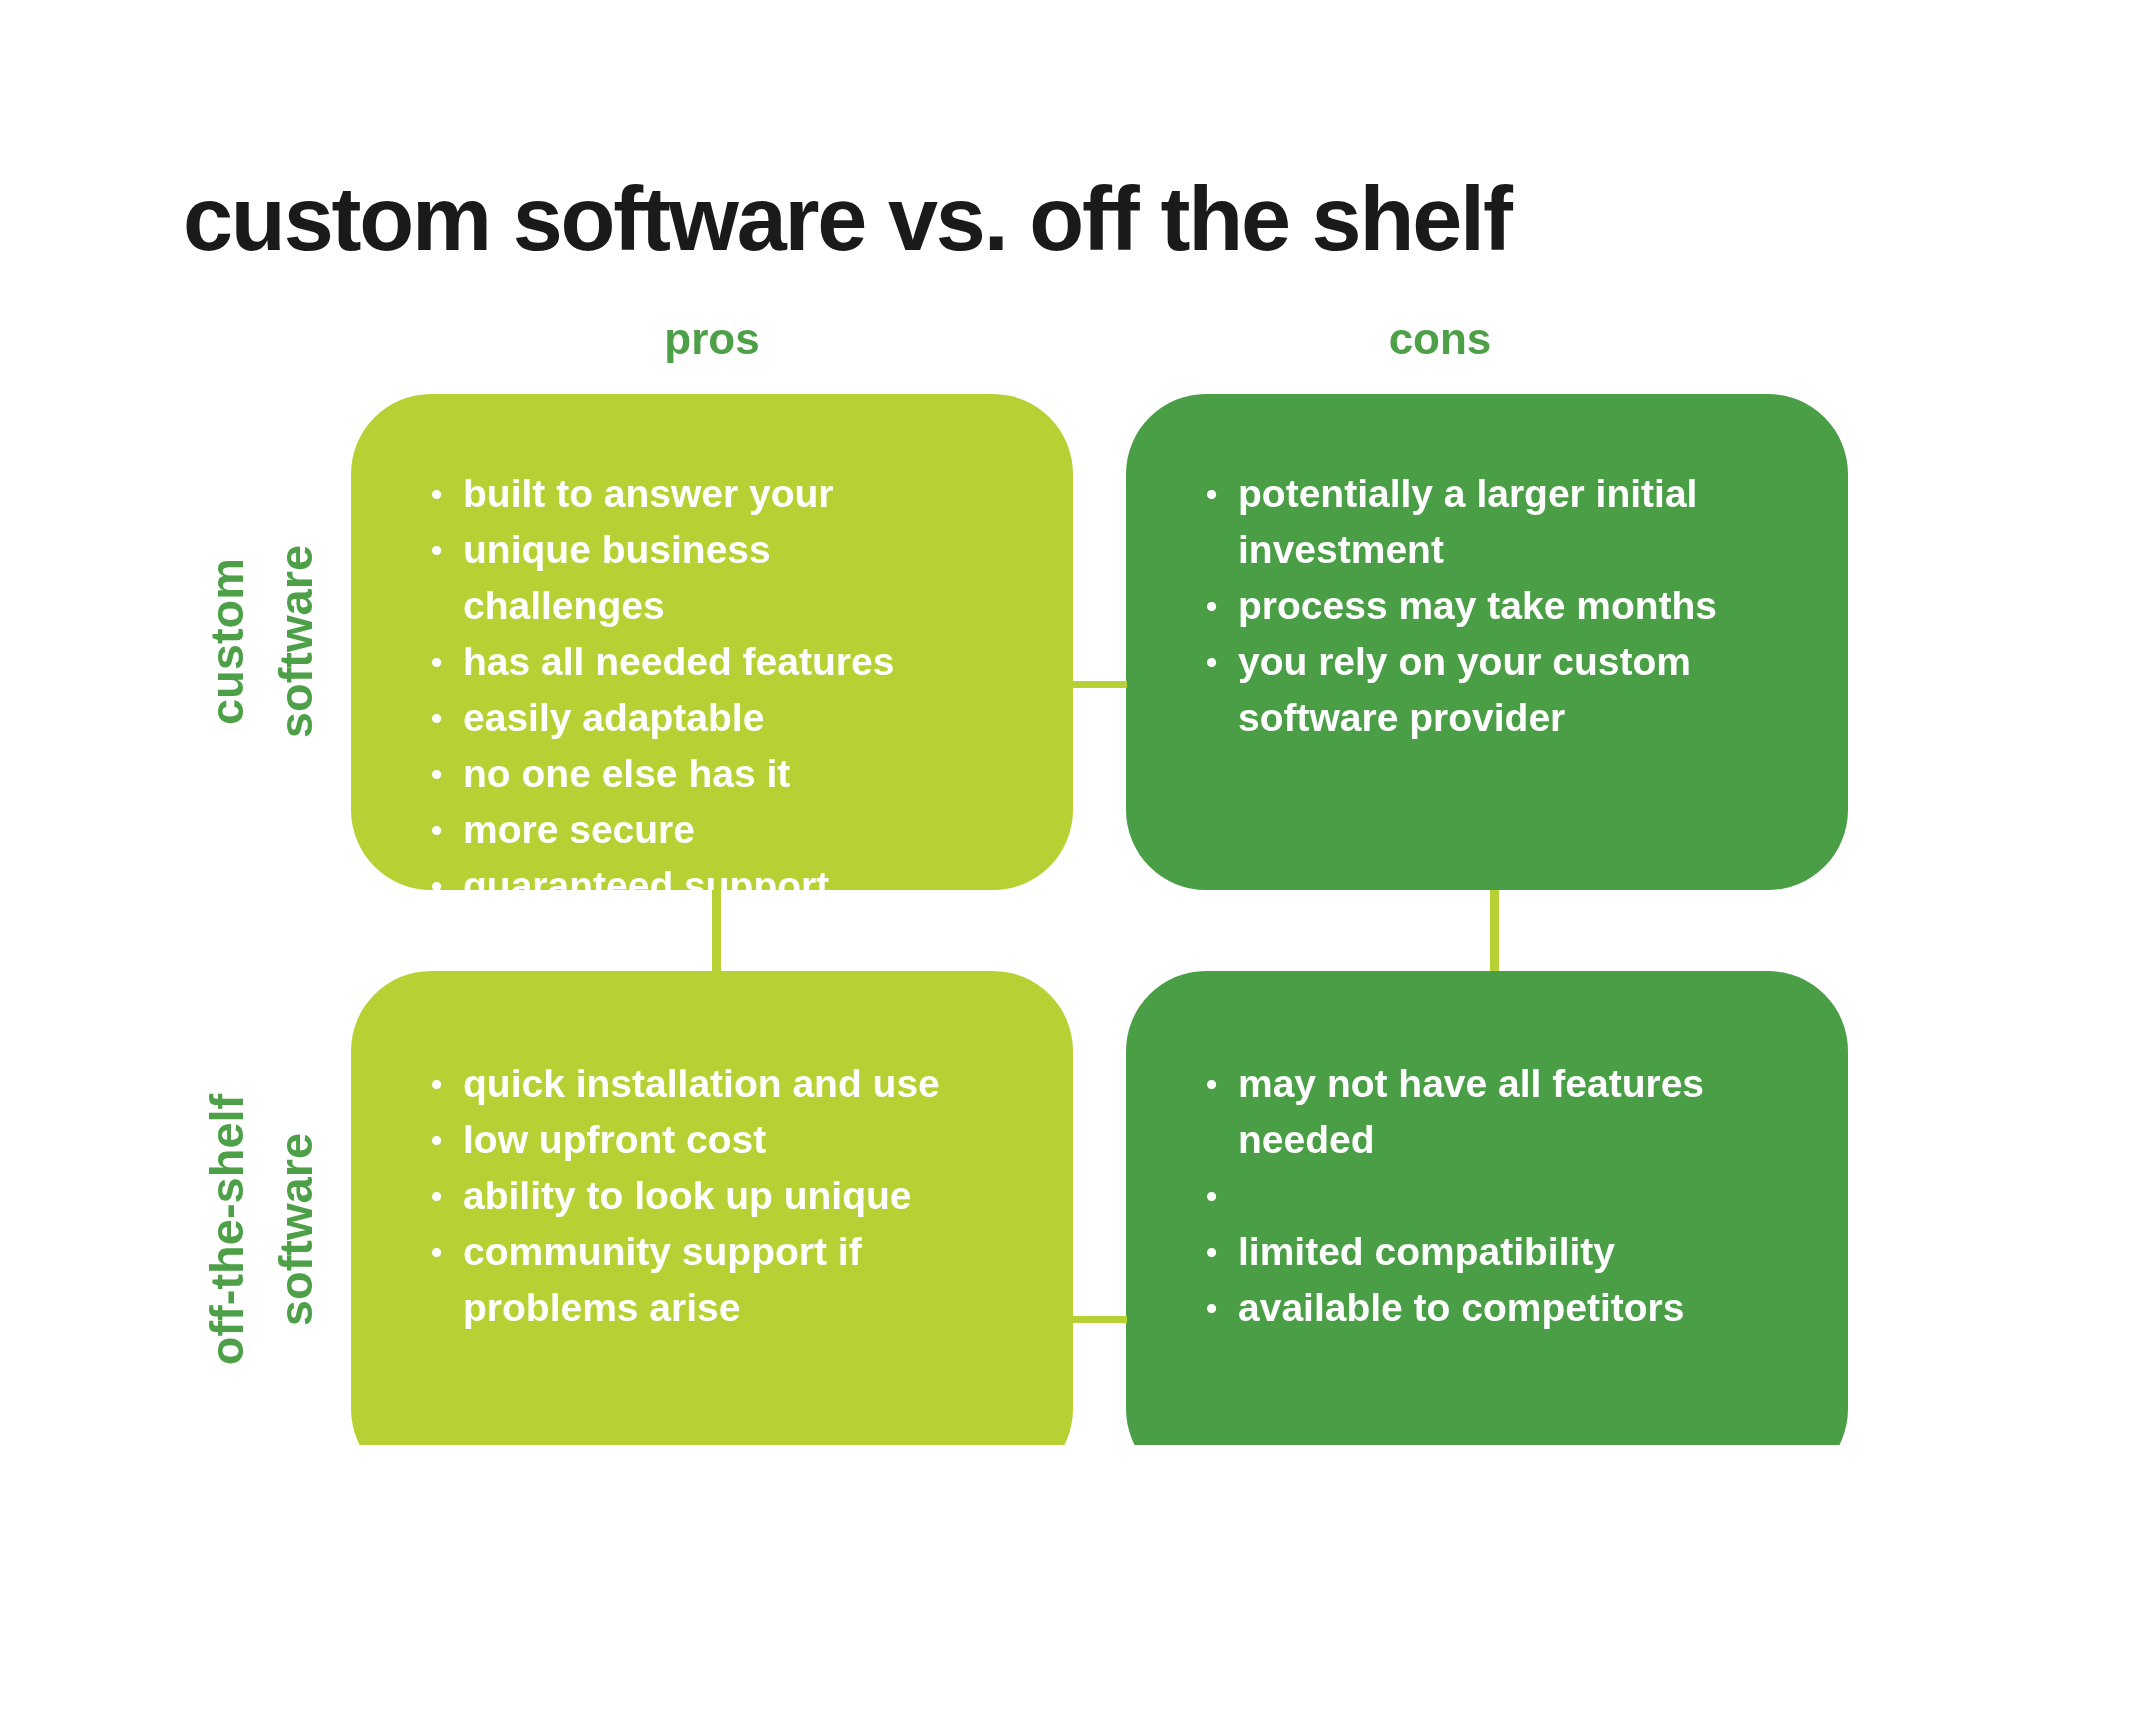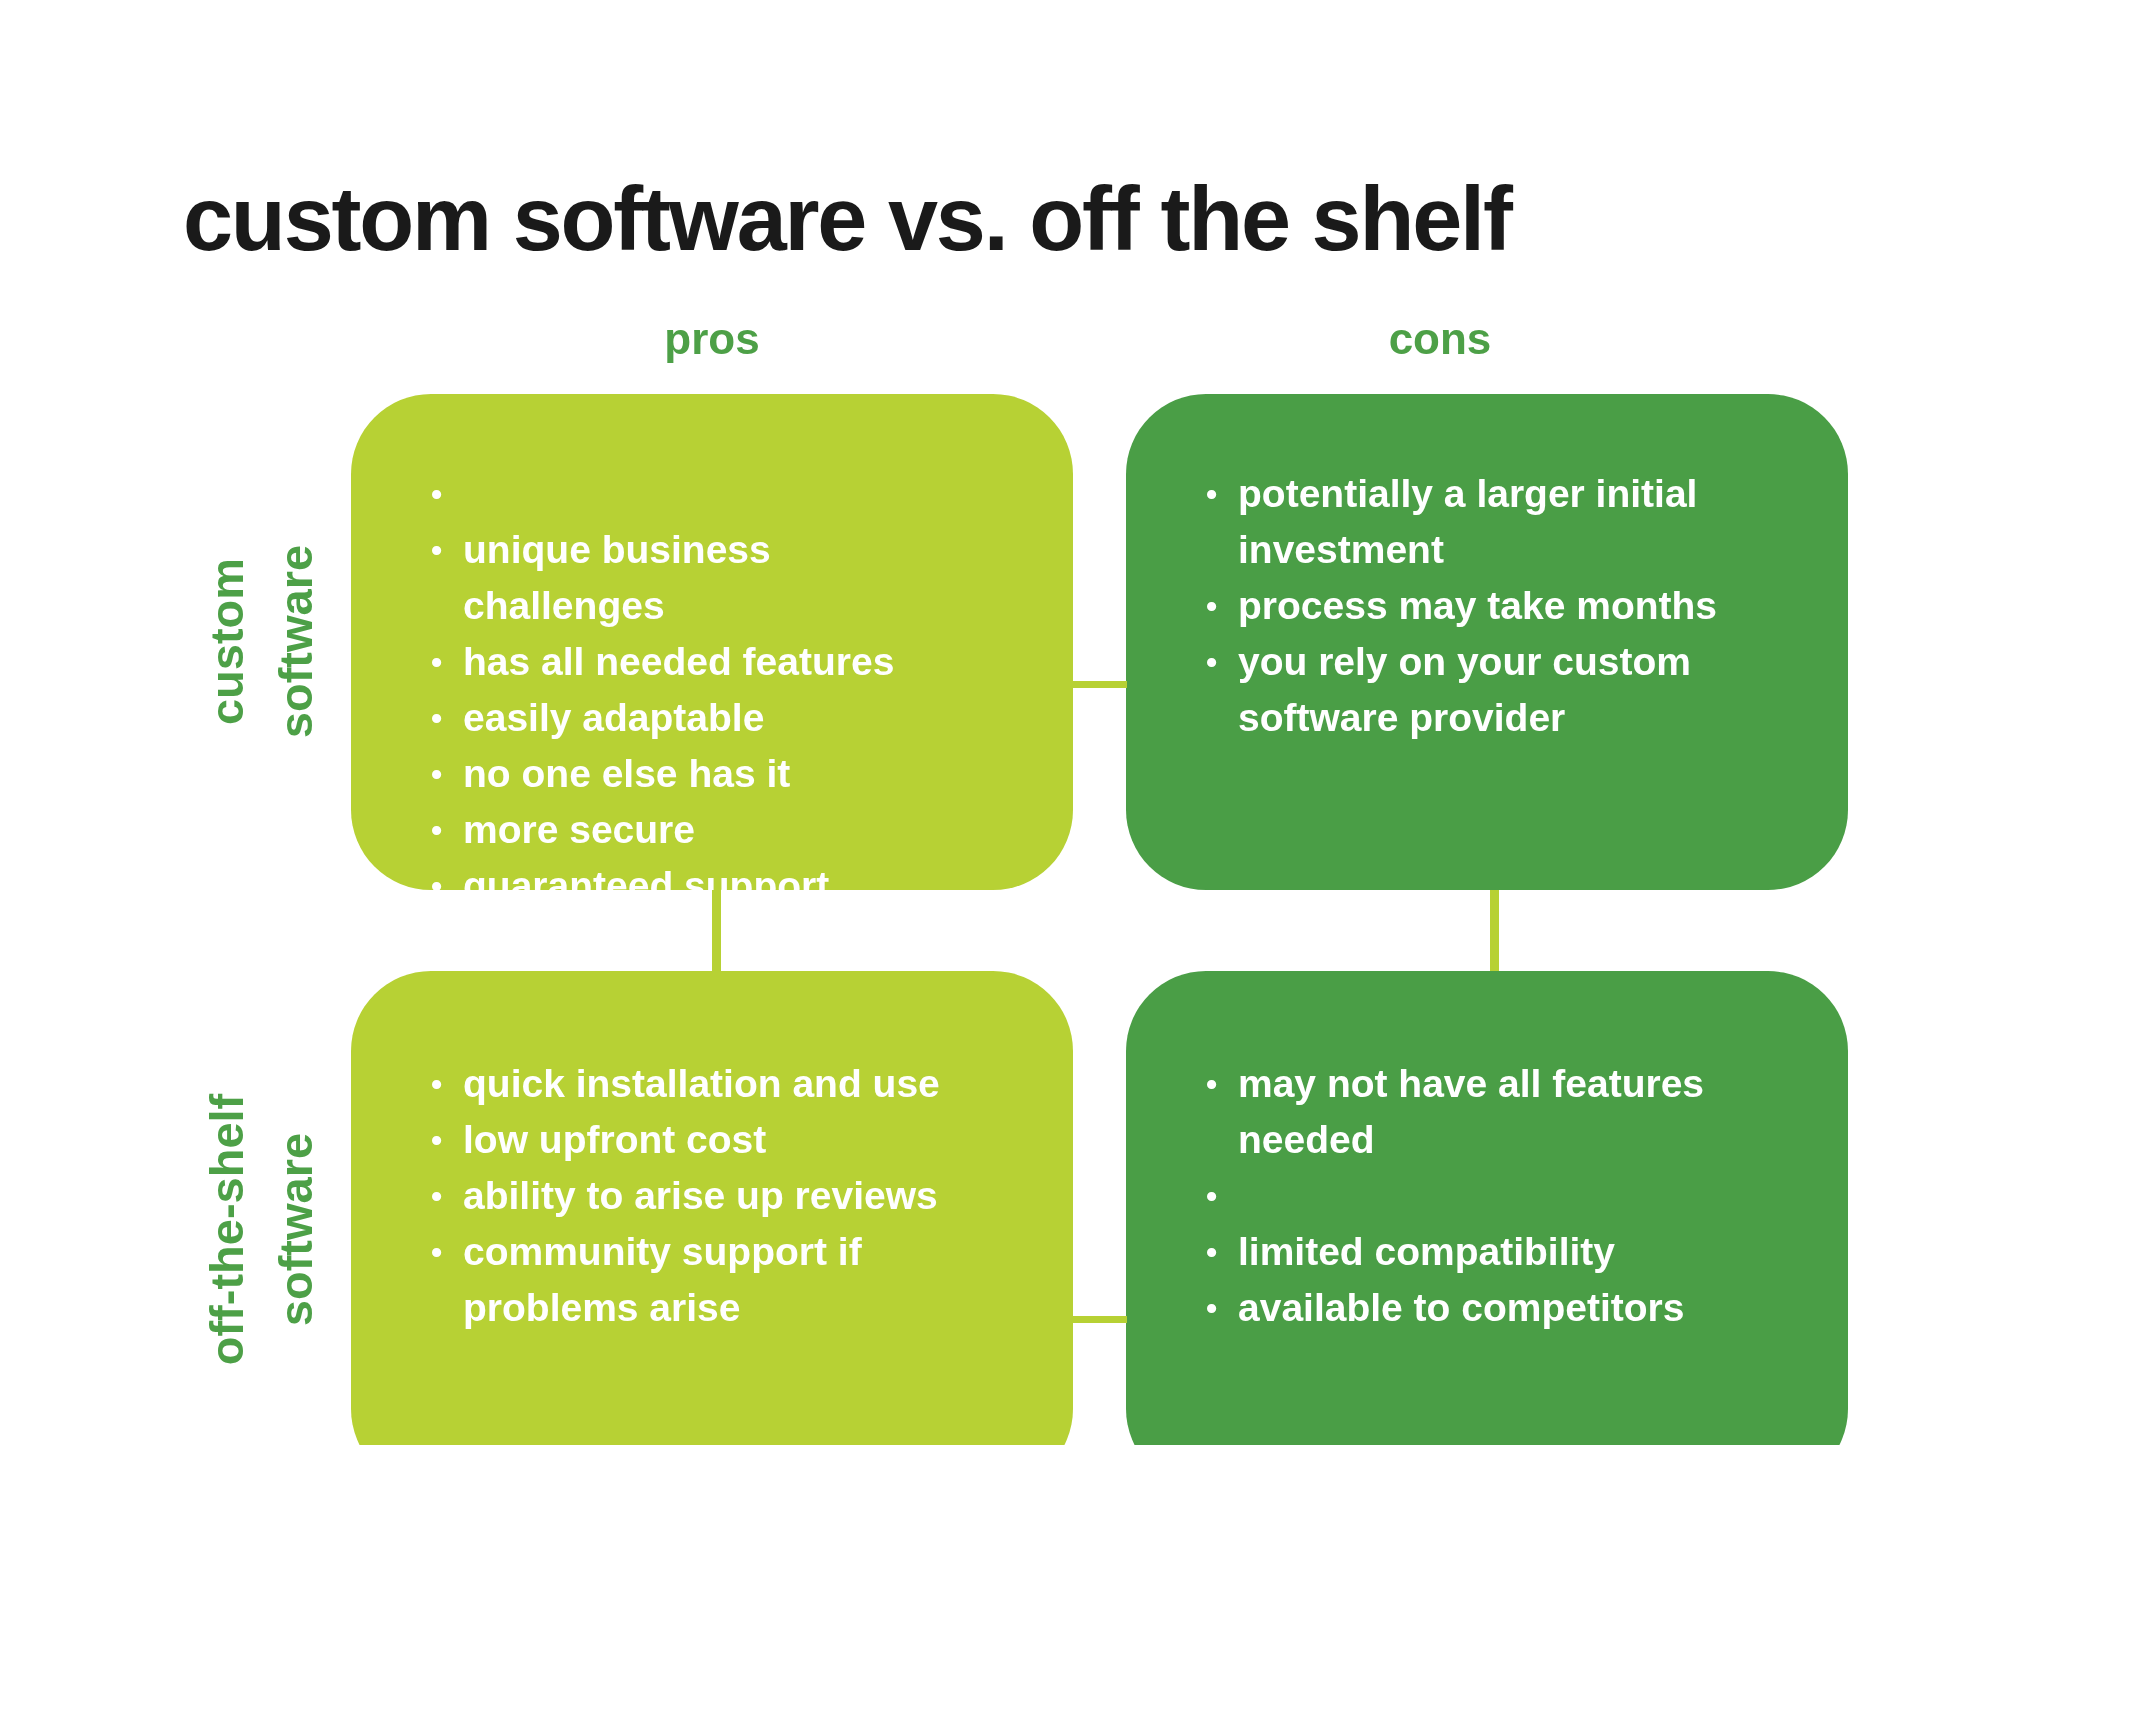--- a/index.html
+++ b/index.html
@@ -130,20 +130,21 @@
 
   <div class="row-label custom">custom
 software</div>
   <div class="row-label shelf">off-the-shelf
 software</div>
 
   <div class="box lime tl">
     <ul>
         <li>
           <span class="dot">•</span>
+          <span class="txt">built to answer your</span>
         </li>
         <li>
           <span class="dot">•</span>
           <span class="txt">unique business
 challenges</span>
         </li>
         <li>
           <span class="dot">•</span>
           <span class="txt">has all needed features</span>
         </li>
@@ -190,21 +191,21 @@
         <li>
           <span class="dot">•</span>
           <span class="txt">quick installation and use</span>
         </li>
         <li>
           <span class="dot">•</span>
           <span class="txt">low upfront cost</span>
         </li>
         <li>
           <span class="dot">•</span>
-          <span class="txt">ability to arise up reviews</span>
+          <span class="txt">ability to look up unique</span>
         </li>
         <li>
           <span class="dot">•</span>
           <span class="txt">community support if
 problems arise</span>
         </li>
       </ul>
   </div>
 
   <div class="box green br">

